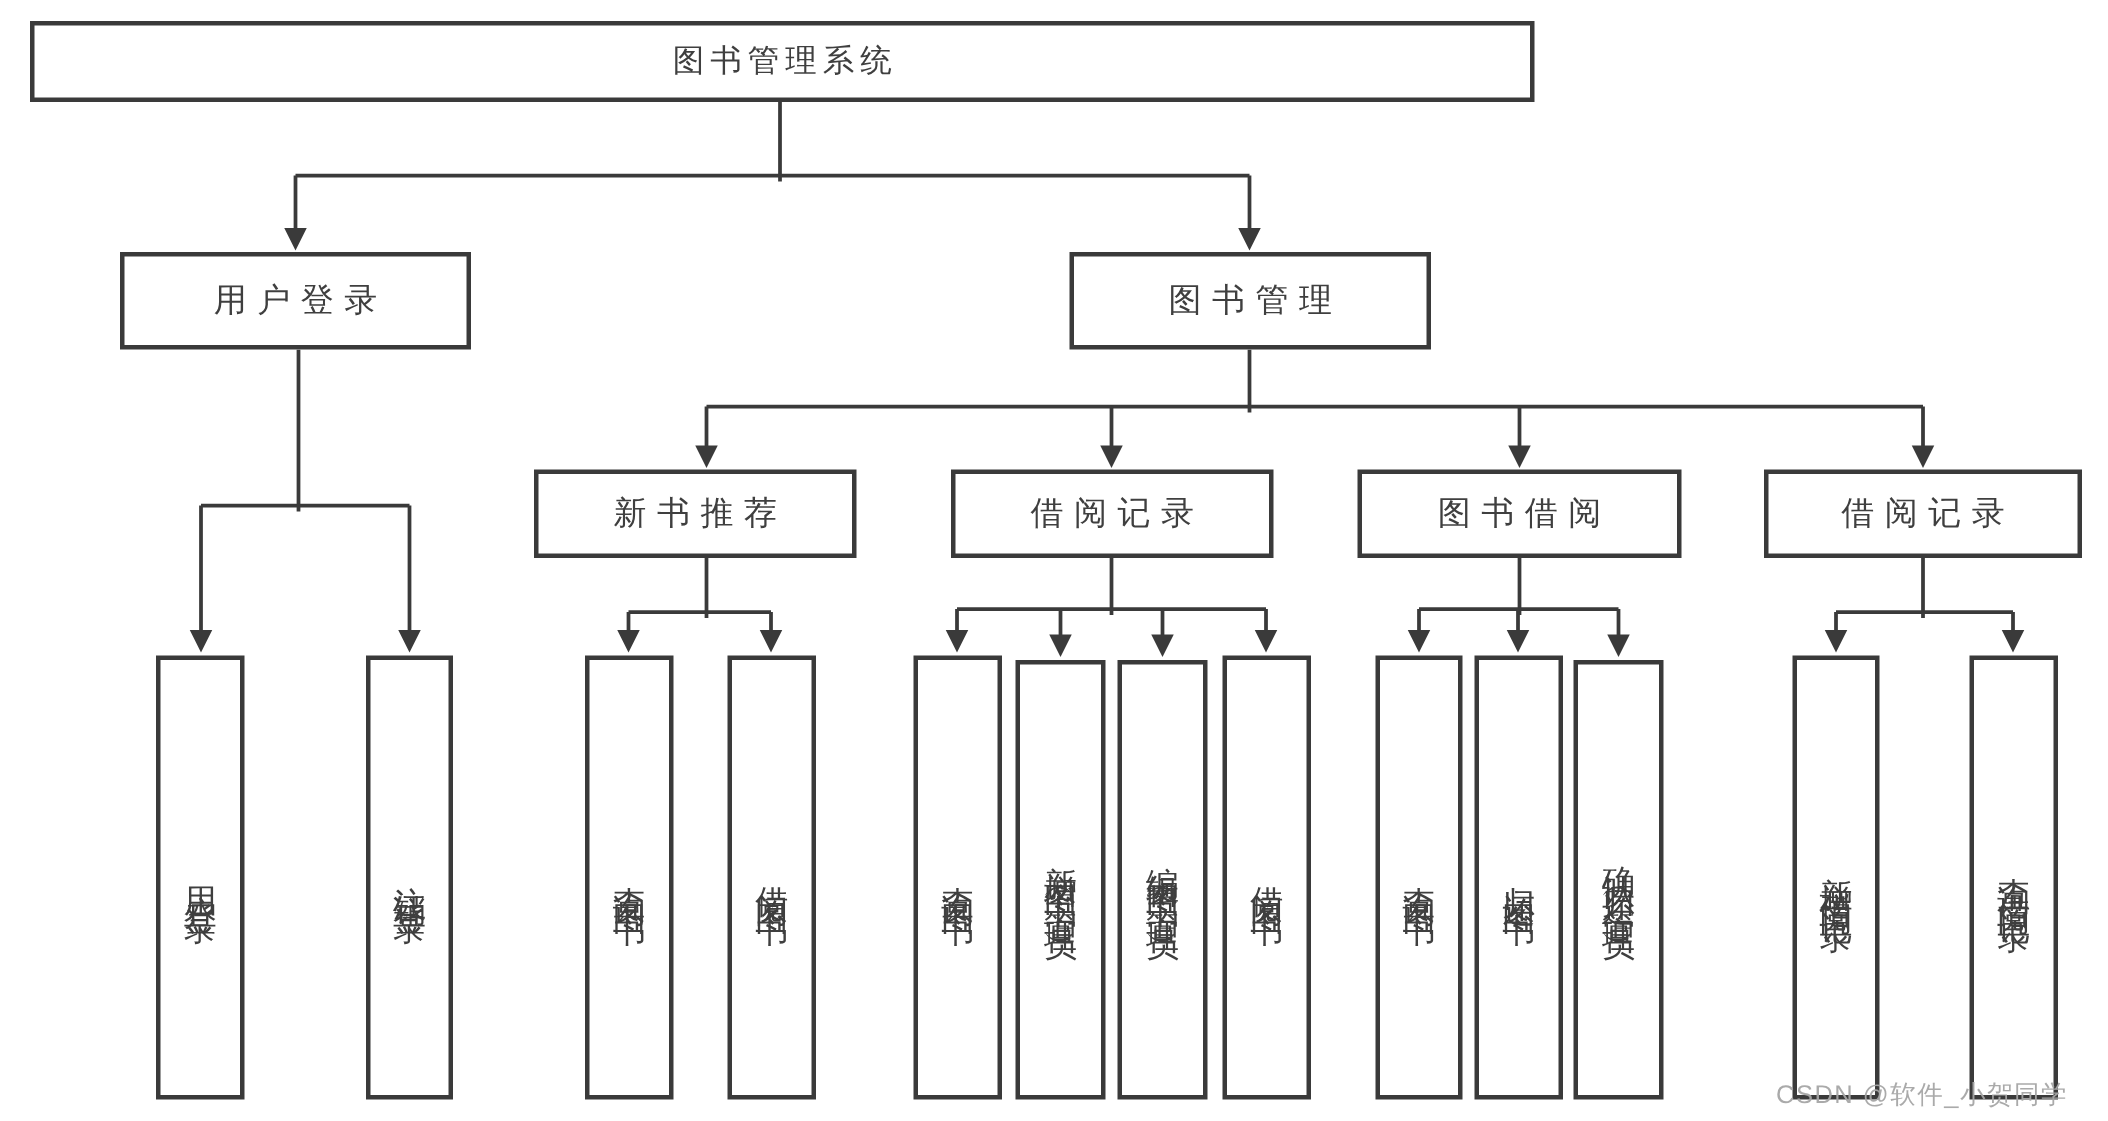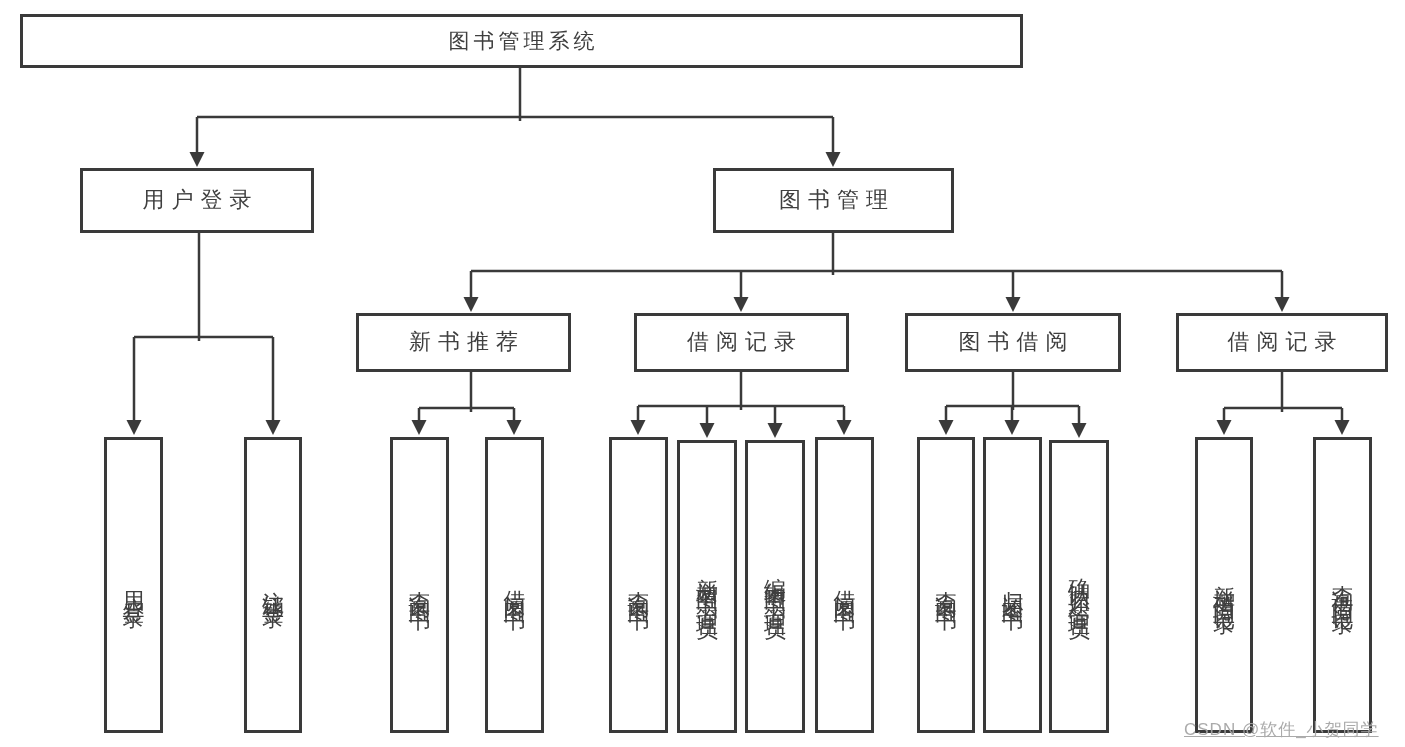--- a/index.html
+++ b/index.html
@@ -14,21 +14,21 @@
     color:#3f3f3f;z-index:2;
   }
   .h .lbl{font-size:22px;letter-spacing:7px;padding-left:7px;white-space:nowrap;line-height:1.2;}
   .root .lbl{font-size:21px;letter-spacing:4px;padding-left:4px;}
   .v .lbl{
     writing-mode:vertical-rl;text-orientation:mixed;
     font-size:22px;letter-spacing:6px;line-height:1;white-space:nowrap;
   }
   .watermark{
     position:absolute;left:1184px;top:718px;z-index:5;
-    font-size:17px;letter-spacing:1px;color:#a6a6a6;opacity:.95;white-space:nowrap;text-decoration:underline;
+    font-size:17px;letter-spacing:1px;color:#a6a6a6;opacity:.95;white-space:nowrap;
   }
 </style>
 </head>
 <body>
 
 <div id="stage">
 
   <svg id="connectors" viewBox="0 0 1405 747" xmlns="http://www.w3.org/2000/svg">
     <g stroke="#3a3a3a" stroke-width="2.5" fill="none">
 

